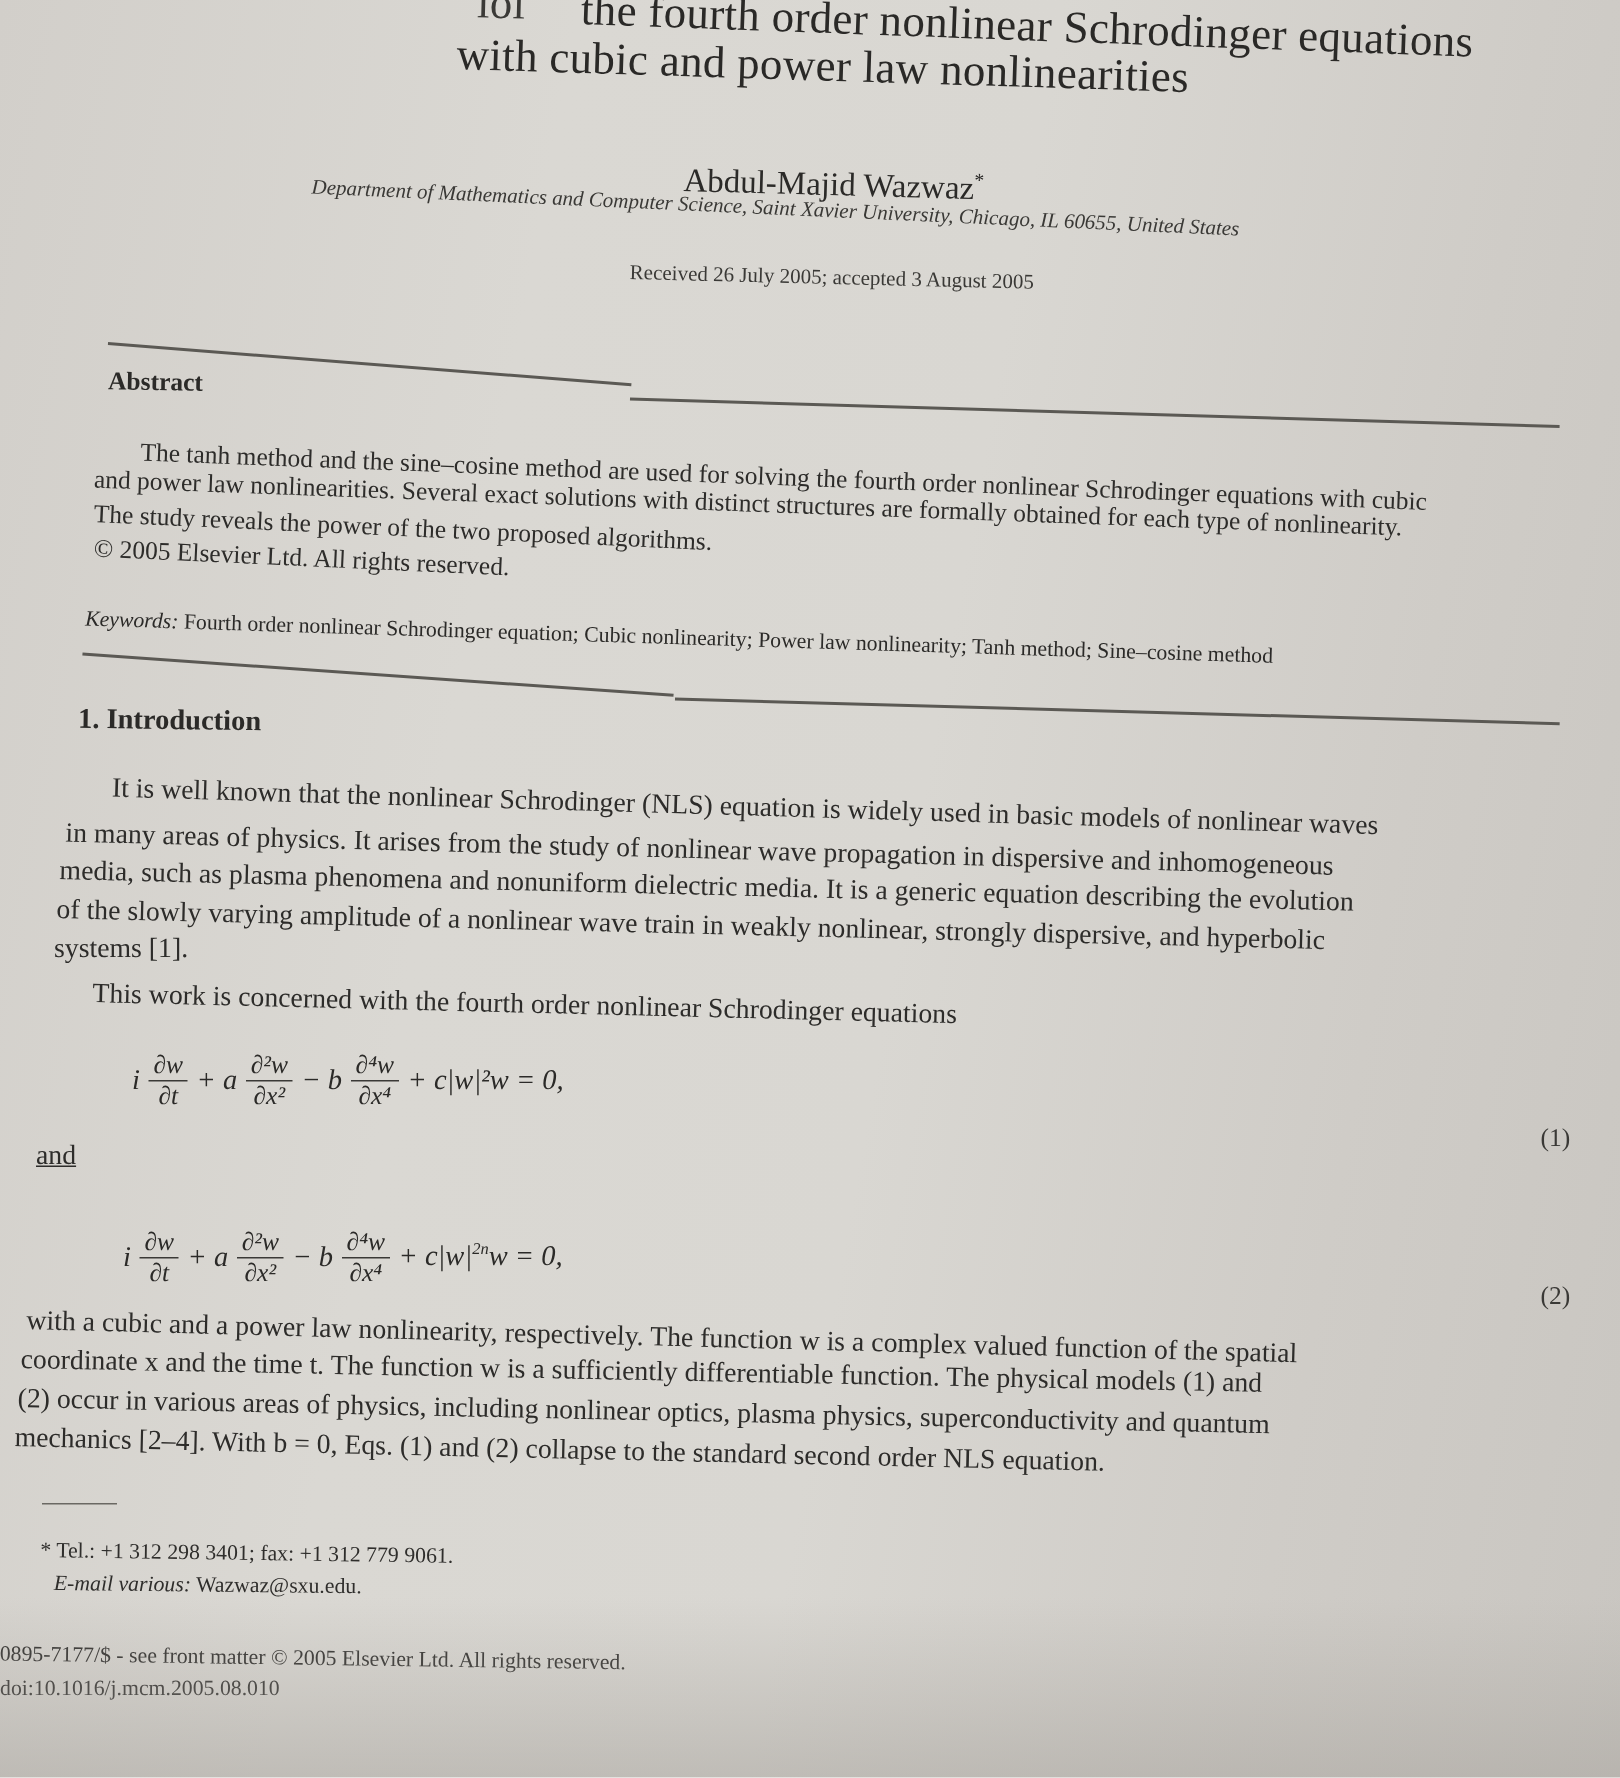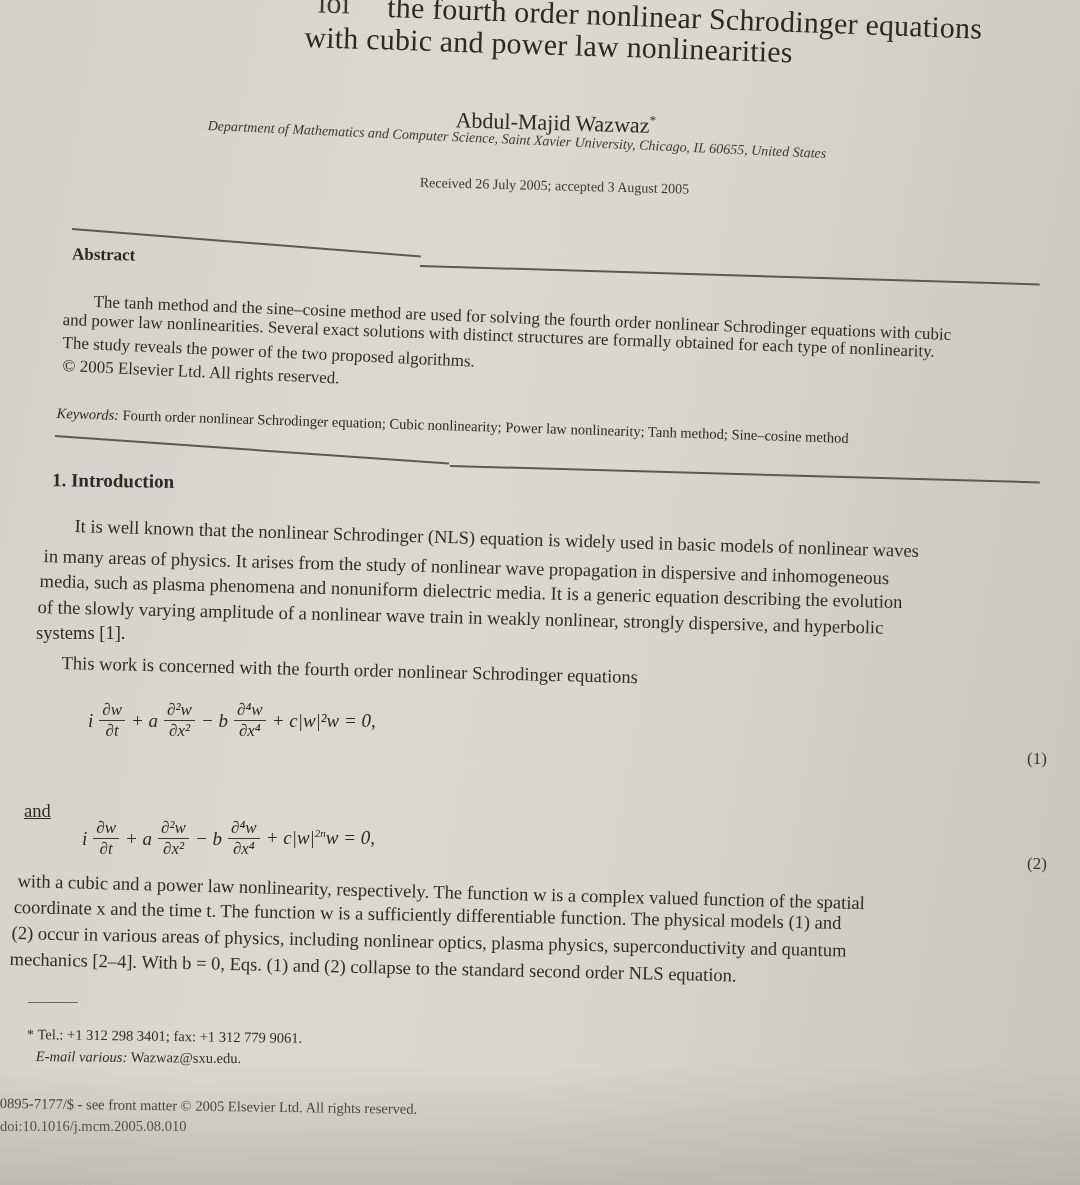--- a/index.html
+++ b/index.html
@@ -89,21 +89,21 @@
     </span>
   <span>− b</span>
   <span class="frac">
       <span class="num">∂⁴w</span>
       <span class="den">∂x⁴</span>
     </span>
   <span>+ c|w|²w = 0,</span>
 </div>
 <div class="abs eq-num" style="left:1027px; top:749px;">(1)</div>
 
-<div class="abs body-text" style="left:24px; top:798px;text-decoration:underline;">and</div>
+<div class="abs body-text" style="left:24px; top:758px;text-decoration:underline;">and</div>
 
 <div class="abs eq" style="left:82px; top:818px;">
   <span>i</span>
   <span class="frac">
       <span class="num">∂w</span>
       <span class="den">∂t</span>
     </span>
   <span>+ a</span>
   <span class="frac">
       <span class="num">∂²w</span>

